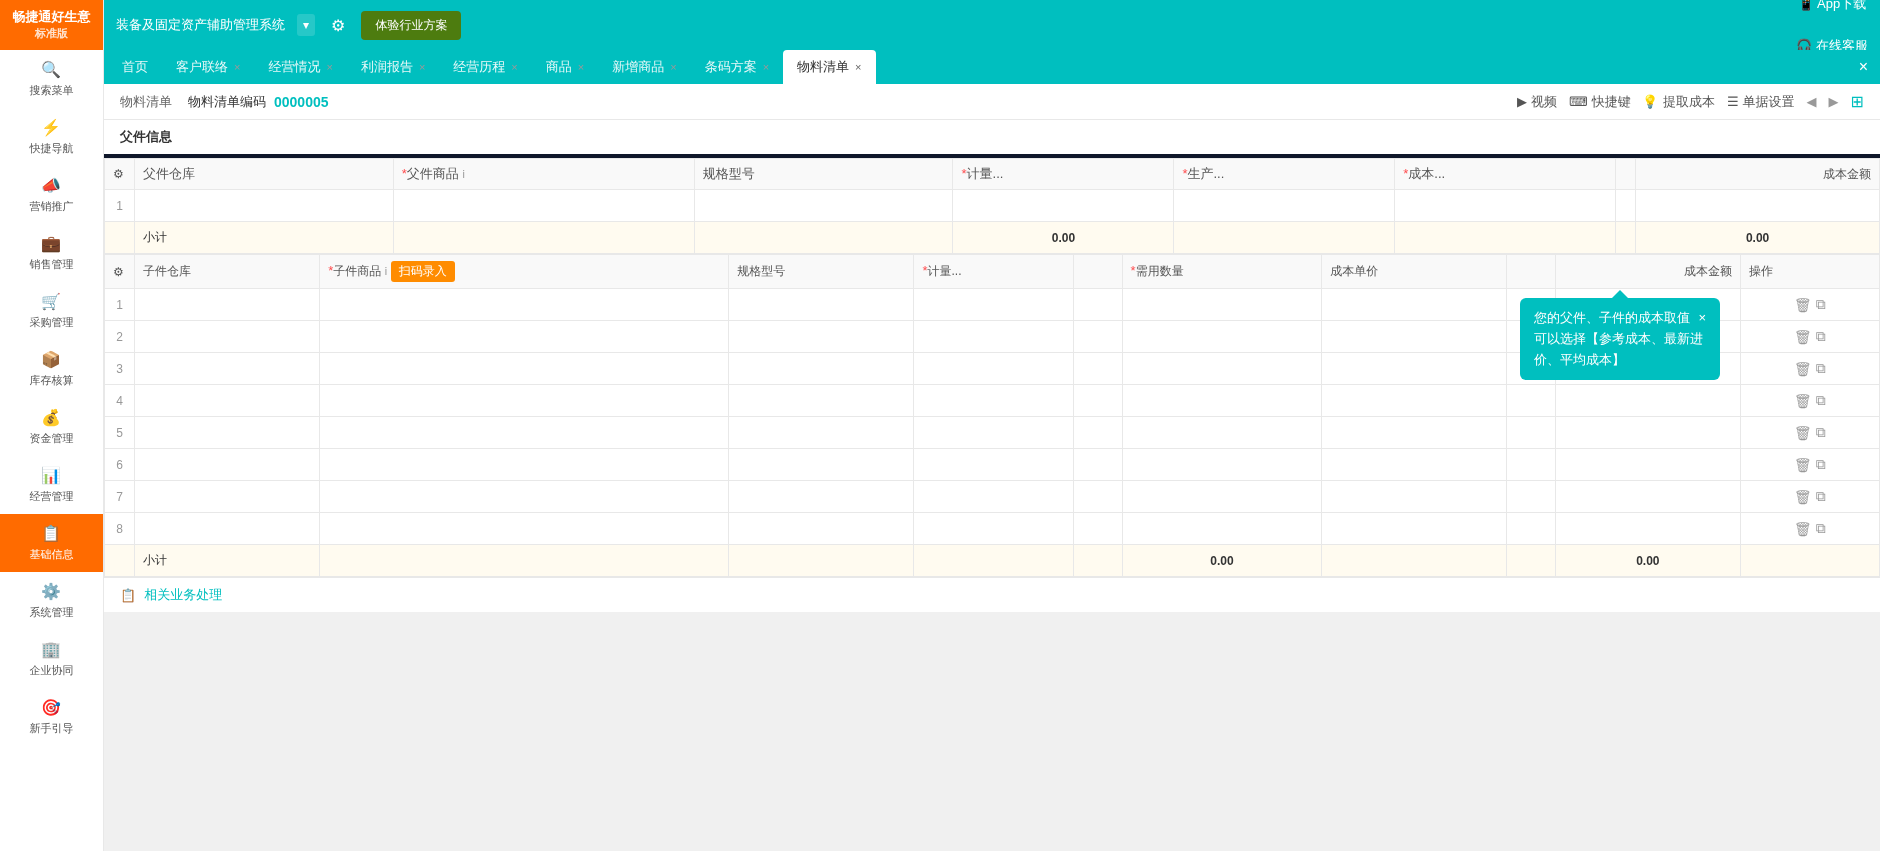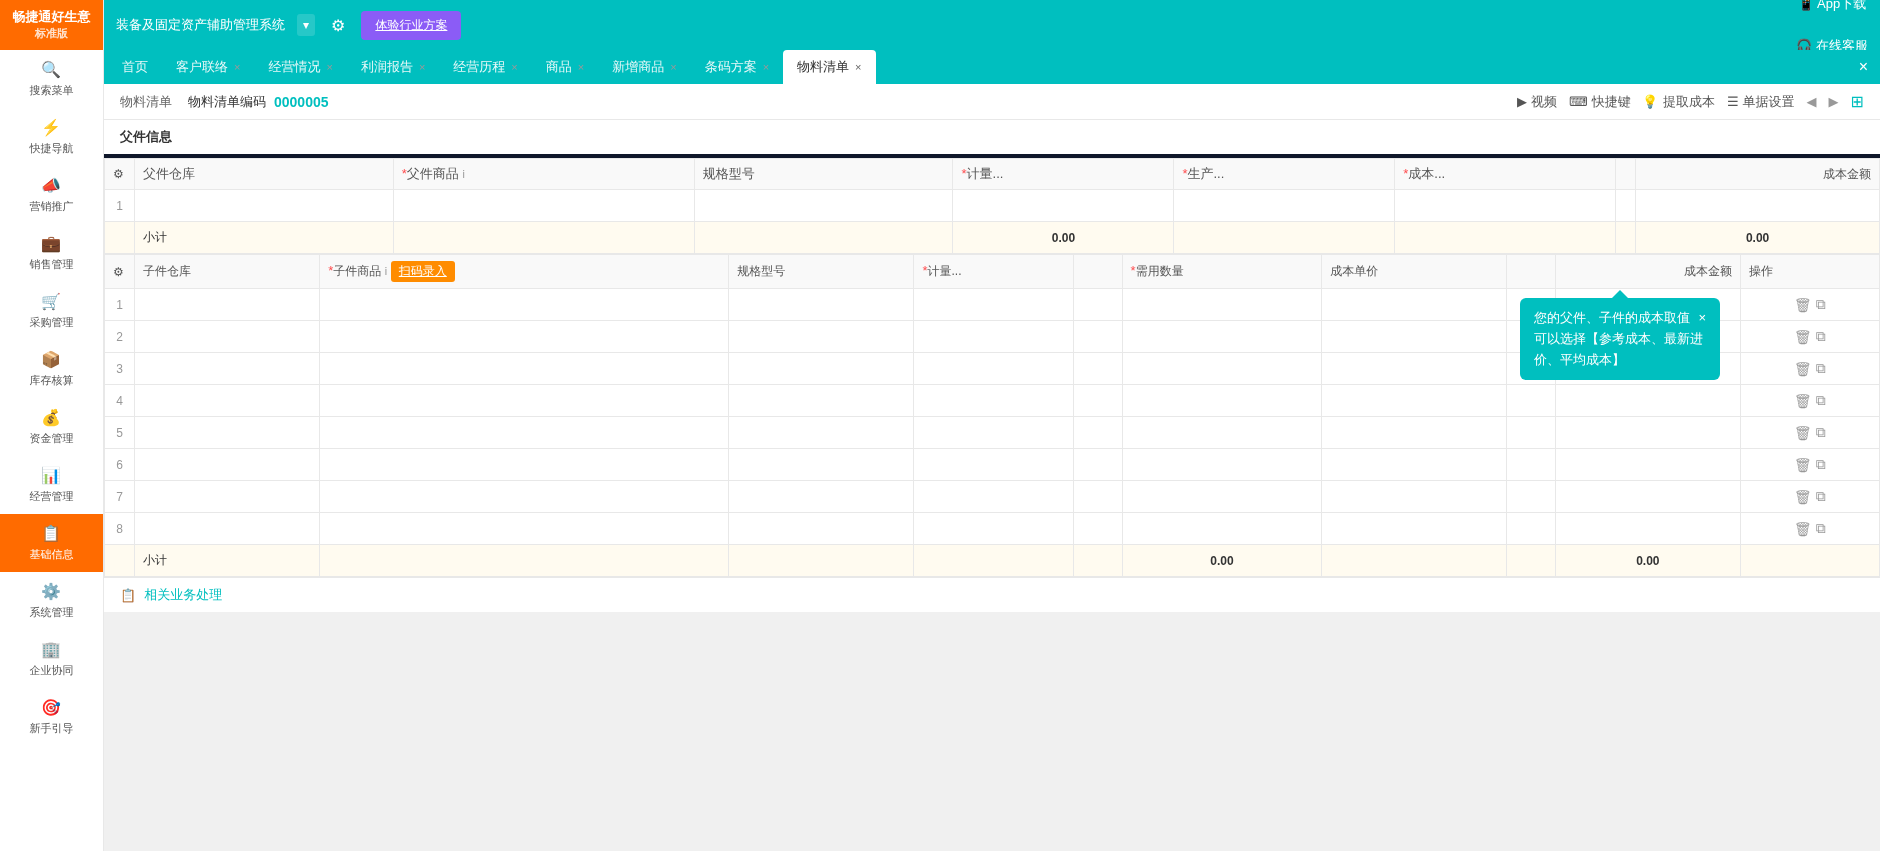--- a/index.html
+++ b/index.html
@@ -13,21 +13,21 @@
     .sidebar-item .icon { font-size: 16px; }
     .sidebar-item .label { font-size: 11px; }
 
     
     .main { flex: 1; display: flex; flex-direction: column; overflow: hidden; }
 
     
     .top-header { background: #00bfbf; height: 50px; display: flex; align-items: center; padding: 0 12px; gap: 8px; flex-shrink: 0; }
     .system-title { color: #fff; font-size: 13px; margin-right: 4px; }
     .top-header-btn { background: rgba(255,255,255,0.2); color: #fff; border: none; padding: 4px 8px; border-radius: 3px; cursor: pointer; font-size: 12px; }
-    .top-header-btn.orange { background: #8b5cf6; color: #fff; padding: 6px 14px; border-radius: 4px; text-decoration: underline; }
+    .top-header-btn.orange { background: #4d7c0f; color: #fff; padding: 6px 14px; border-radius: 4px; }
     .top-header-right { margin-left: auto; display: flex; align-items: center; gap: 24px; color: #fff; font-size: 12px; flex-direction: column; }
     .badge { background: #ff4d4f; color: #fff; border-radius: 10px; padding: 1px 5px; font-size: 10px; position: relative; top: -6px; left: -4px; }
 
     
     .nav-tabs { background: #00bfbf; display: flex; align-items: center; border-bottom: none; flex-shrink: 0; padding: 0 4px; text-align: center; }
     .nav-tab { padding: 8px 14px; color: rgba(255,255,255,0.9); cursor: pointer; font-size: 13px; white-space: nowrap; display: flex; align-items: center; gap: 4px; }
     .nav-tab.active { background: #fff; color: #333; border-radius: 4px 4px 0 0; }
     .nav-tab .close-x { font-size: 11px; color: #999; margin-left: 2px; }
     .nav-tab.active .close-x { color: #666; }
     .nav-close-all { margin-left: auto; color: #fff; cursor: pointer; font-size: 16px; padding: 0 8px; }
@@ -56,21 +56,21 @@
     .data-table { width: 100%; border-collapse: collapse; background: #fff; }
     .data-table th { background: #f9f9f9; border: 1px solid #e8e8e8; padding: 6px 8px; text-align: left; font-weight: normal; color: #555; font-size: 12px; white-space: nowrap; }
     .data-table td { border: 1px solid #e8e8e8; padding: 4px 8px; color: #333; font-size: 12px; height: 32px; }
     .data-table td.row-num { color: #999; text-align: center; width: 30px; }
     .data-table tr.subtotal td { background: #fffbf0; color: #333; }
     .data-table td.amount { text-align: center; font-weight: bold; }
     .required-star { color: #ff4d4f; }
     .col-settings { color: #888; font-size: 14px; width: 28px; text-align: center; }
 
     
-    .scan-btn { background: #ff8c00; color: #fff; border: none; padding: 2px 8px; border-radius: 3px; font-size: 12px; cursor: pointer; text-decoration: underline; }
+    .scan-btn { background: #ff8c00; color: #fff; border: none; padding: 2px 8px; border-radius: 3px; font-size: 12px; cursor: pointer; }
 
     
     .action-icons { display: flex; gap: 4px; align-items: center; justify-content: center; }
     .action-icon { color: #999; cursor: pointer; font-size: 14px; }
 
     
     .tooltip-box { position: absolute; background: #00bfbf; color: #fff; padding: 10px 14px; border-radius: 6px; font-size: 12px; max-width: 200px; z-index: 100; line-height: 1.6; top: 140px; right: 160px; }
     .tooltip-box::after { content: ''; position: absolute; top: -8px; left: 50%; transform: translateX(-50%); border: 8px solid transparent; border-bottom-color: #00bfbf; border-top: none; }
     .tooltip-close { float: right; cursor: pointer; margin-left: 8px; }
 

